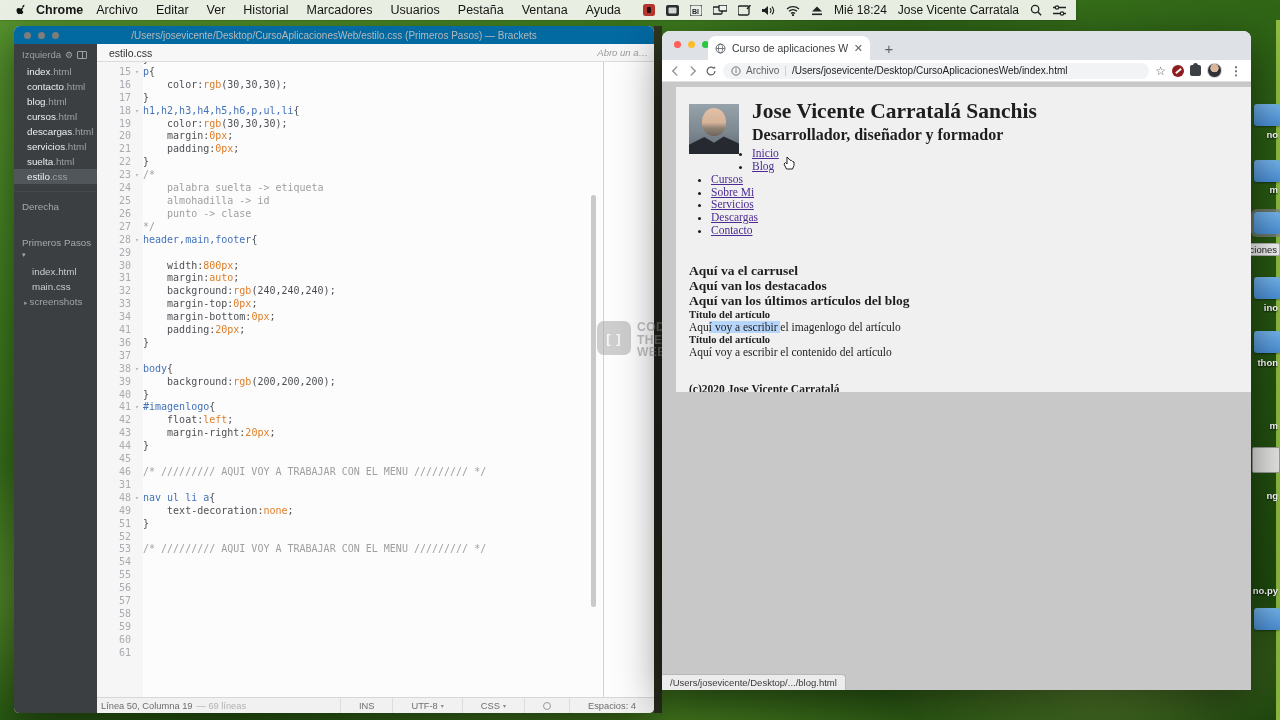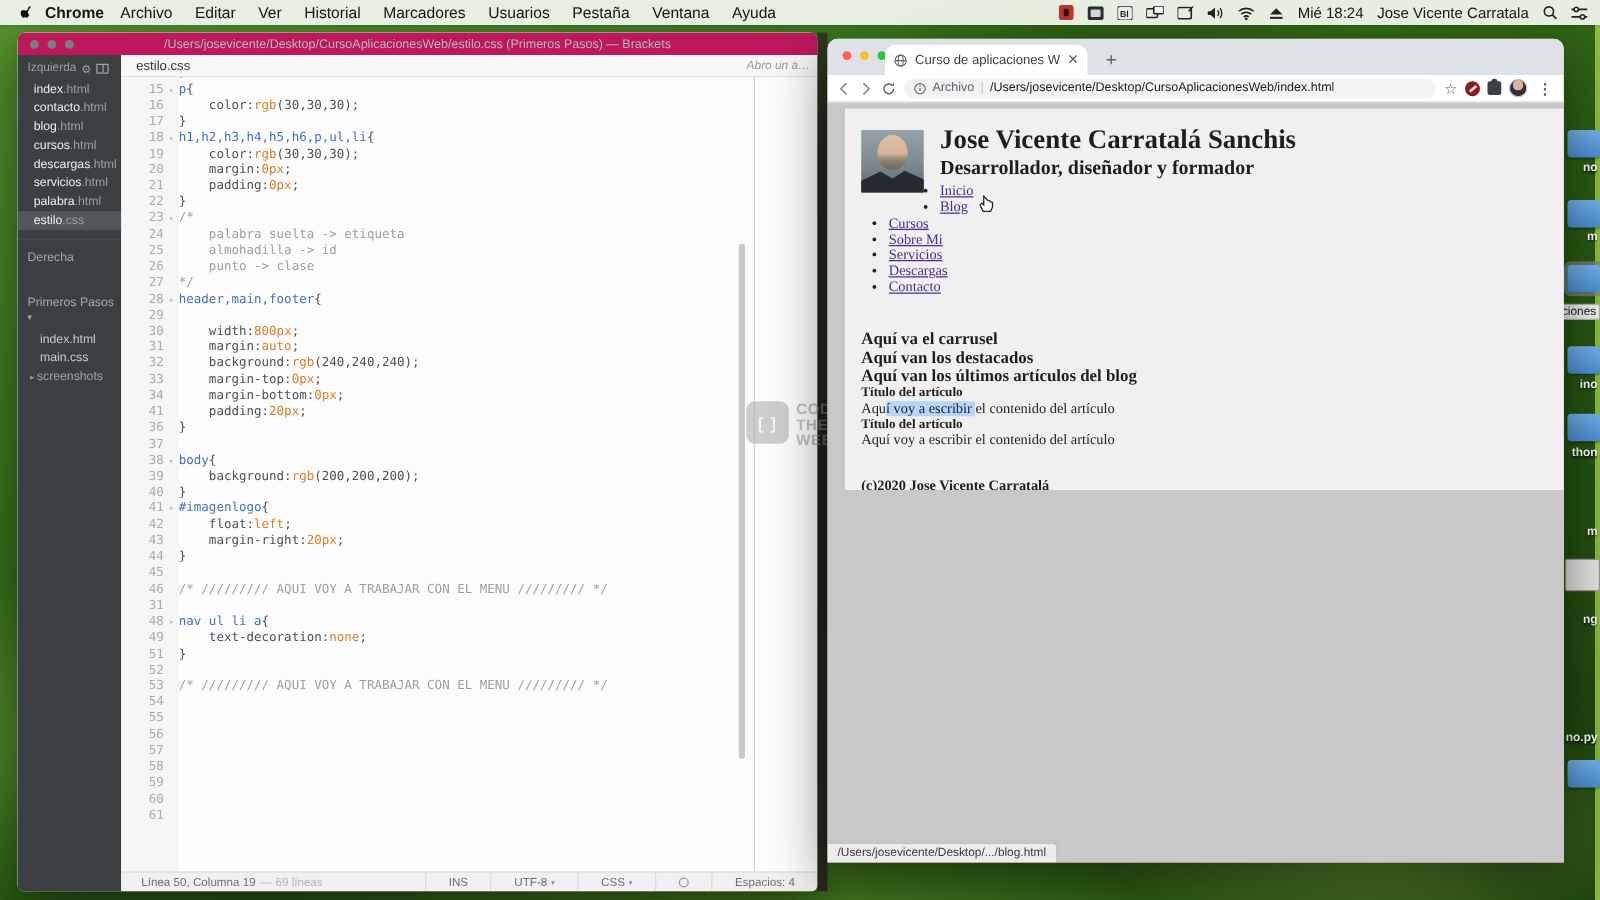--- a/index.html
+++ b/index.html
@@ -20,35 +20,35 @@
   .dfolder { position:absolute; left:1254px; width:26px; height:22px; border-radius:3px;
     background:linear-gradient(180deg,#74b4ec,#4a8fd6); box-shadow:0 1px 2px rgba(0,0,0,.4); }
   .dfolder.selbox { box-shadow:0 0 0 3px rgba(130,130,130,.75); }
   .dbox-light { position:absolute; left:1252px; width:28px; height:26px; background:#e4e4e2; border:1px solid #9a9a9a; border-radius:2px; }
   .dlabel { position:absolute; left:1244px; width:34px; color:#fff; font-size:9.5px; font-weight:bold;
     text-shadow:0 1px 2px rgba(0,0,0,.85); text-align:right; white-space:nowrap; overflow:hidden; }
   .dlabel.boxed { background:#f2f2f2; color:#222; text-shadow:none; border:1px solid #b5b5b5; border-radius:2px;
     left:1246px; width:34px; padding:0 2px; font-weight:normal; }
 
   
-  .menubar { position:absolute; left:0; top:0; width:1280px; height:20px; background:rgba(237,242,232,.97);
+  .menubar { position:absolute; left:0; top:0; width:1076px; height:20px; background:rgba(237,242,232,.97);
     display:flex; align-items:center; padding:0 10px; font-size:12.5px; color:#151515; z-index:10;
     box-shadow:0 0 2px rgba(0,0,0,.3);text-align:center; }
   .menubar .apple { margin:0 8px 0 6px; display:flex; }
   .menu-app { font-weight:bold; margin-right:4px; }
   .menu-items { display:flex; }
   .menu-items span { margin:0 9px; white-space:nowrap; }
   .mb-right { margin-left:auto; display:flex; align-items:center; gap:11px; }
   .mb-right .mico { display:flex; align-items:center; }
   .mb-clock, .mb-user { font-size:12px; white-space:nowrap; }
 
   
   .bk-window { position:absolute; left:14px; top:26px; width:640px; height:687px; border-radius:6px 6px 5px 5px;
     box-shadow:0 14px 40px rgba(0,0,0,.5); overflow:hidden; background:#fcfcfc; }
-  .bk-title { height:18px; background:#be185d; display:flex; align-items:center; position:relative; }
+  .bk-title { height:18px; background:#0369a1; display:flex; align-items:center; position:relative; }
   .bk-lights { position:absolute; left:10px; display:flex; gap:7px; }
   .bk-lights i { width:7px; height:7px; border-radius:50%; background:#7d7d7d; }
   .bk-title-text { flex:1; text-align:center; font-size:10px; color:#b6b9bb; white-space:nowrap; overflow:hidden; }
   .bk-main { display:flex; height:669px; }
   .bk-side { width:83px; background:#3c3f41; color:#c9ccce; flex:none; overflow:hidden; }
   .bk-side-head { display:flex; align-items:center; gap:4px; padding:5px 0 4px 8px; color:#9aa0a4; font-size:9.5px; }
   .split-ico { width:10px; height:8px; border:1px solid #9aa0a4; border-radius:1px; position:relative; }
   .split-ico::after { content:""; position:absolute; left:4px; top:0; bottom:0; width:1px; background:#9aa0a4; }
   .wfile { height:15px; line-height:15px; padding-left:13px; font-size:9.8px; white-space:nowrap; cursor:pointer; }
   .wfile .fbase { color:#eceff1; }
@@ -71,21 +71,21 @@
   .cline { display:flex; height:12.92px; line-height:12.92px; }
   .lnum { width:34px; text-align:right; color:#a8abb0; flex:none; }
   .fold { width:12px; text-align:center; color:#b2b5b8; font-size:6.5px; flex:none; visibility:hidden; }
   .fold.on { visibility:visible; }
   .ctext { white-space:pre; }
   .tk-pln { color:#4e5156; } .tk-sel { color:#4372ba; } .tk-val { color:#dd7d27; } .tk-com { color:#9f9f9f; }
   .bk-rightpane { position:absolute; top:0; right:0; bottom:0; width:51px; background:#fdfdfd; border-left:1px solid #d2d2d2; }
   .bk-scrollthumb { position:absolute; left:494px; top:133px; width:5px; height:412px; background:#c9c9c9; border-radius:3px; }
   .bk-status { height:16px; background:#f1f1f1; border-top:1px solid #d7d7d7; display:flex; align-items:center;
     font-size:9.3px; color:#6d6d6d; }
-  .bk-status .pos { padding-left:16px; white-space:nowrap; }
+  .bk-status .pos { padding-left:4px; white-space:nowrap; }
   .bk-status .dim { color:#b3b3b3; margin-left:4px; }
   .bk-status .spacer { flex:1; }
   .st-cell { border-left:1px solid #dddddd; height:100%; display:flex; align-items:center; justify-content:center;
     padding:0 18px; white-space:nowrap; gap:3px; }
   .st-cell .caret { font-size:6px; color:#8a8a8a; }
   .lint-circle { width:8px; height:8px; border:1px solid #9a9a9a; border-radius:50%; }
 
   
   .gap-strip { position:absolute; left:654px; top:26px; width:8px; height:687px;
     background:linear-gradient(180deg,#32381f 0%, #24281b 12%, #1f2219 60%, #272b1c 100%); }
@@ -216,21 +216,21 @@
 
             <div class="wfile">
               <span class="fbase">descargas</span><span class="fext">.html</span>
             </div>
 
             <div class="wfile">
               <span class="fbase">servicios</span><span class="fext">.html</span>
             </div>
 
             <div class="wfile">
-              <span class="fbase">palabra</span><span class="fext">.html</span>
+              <span class="fbase">suelta</span><span class="fext">.html</span>
             </div>
 
             <div class="wfile on">
               <span class="fbase">estilo</span><span class="fext">.css</span>
             </div>
           </div>
         <div class="bk-sec">Derecha</div>
         <div class="bk-proj">
           <span>Primeros Pasos</span>
           <span class="caret">▾</span>
@@ -649,21 +649,21 @@
             <li><a>Servicios</a></li>
 
             <li><a>Descargas</a></li>
 
             <li><a>Contacto</a></li>
           </ul>
         <div class="sec-h first">Aquí va el carrusel</div>
         <div class="sec-h">Aquí van los destacados</div>
         <div class="sec-h">Aquí van los últimos artículos del blog</div>
         <div class="art-title">Título del artículo</div>
-        <p class="art-body"><span>Aqu</span><span class="sel-text">í voy a escribir </span><span>el contenido del artículo</span></p>
+        <p class="art-body"><span>Aqu</span><span class="sel-text">í voy a escribir </span><span>el imagenlogo del artículo</span></p>
         <div class="art-title">Título del artículo</div>
         <p class="art-body">Aquí voy a escribir el contenido del artículo</p>
         <div class="page-footer">(c)2020 Jose Vicente Carratalá</div>
       </div>
       <div class="cr-tooltip">/Users/josevicente/Desktop/.../blog.html</div>
     </div>
   </div>
 
   <div class="mouse-cursor">
     <svg width="13" height="16" viewBox="0 0 13 16">

